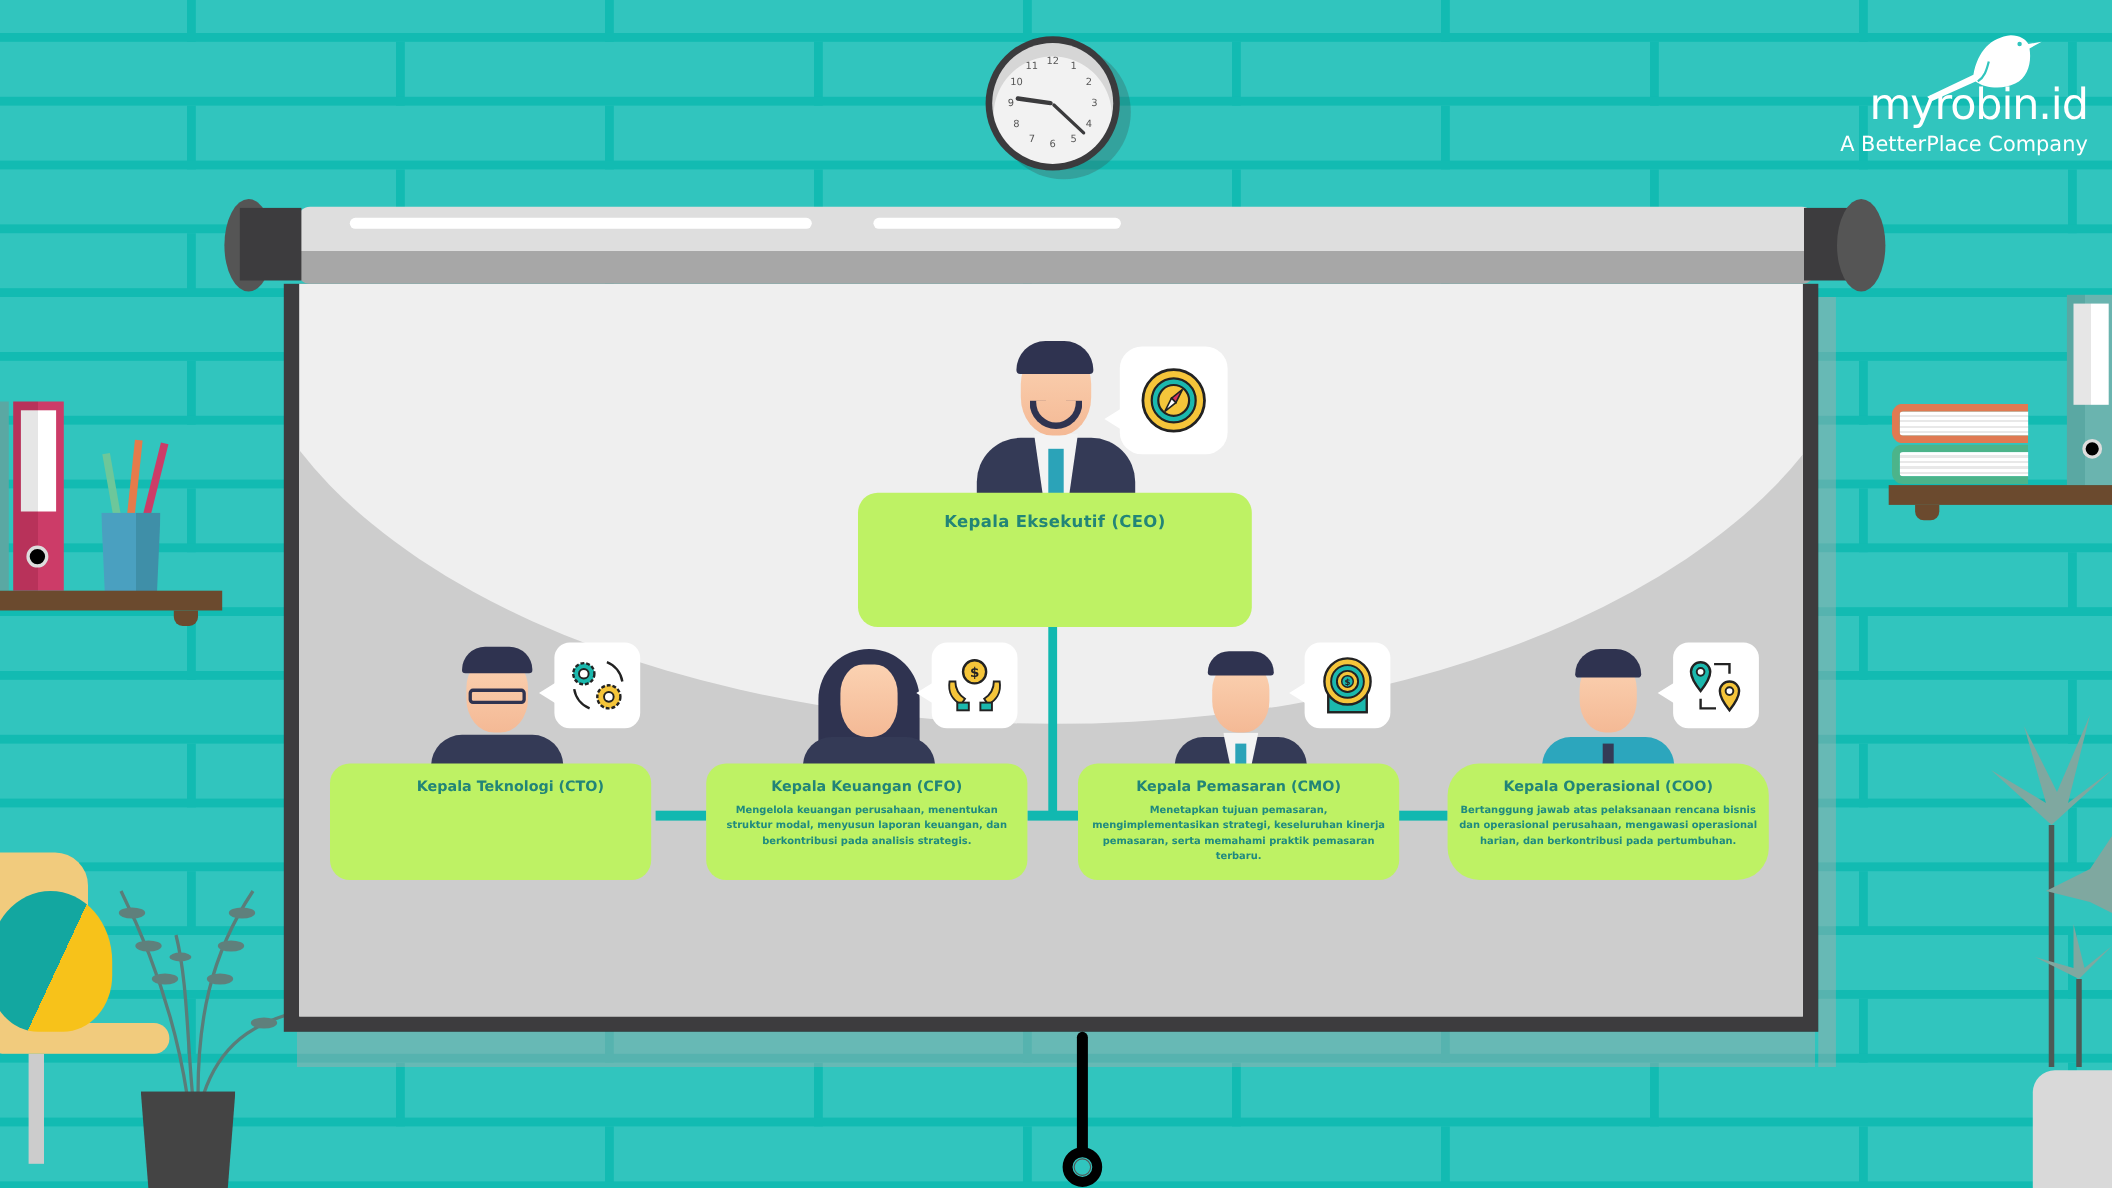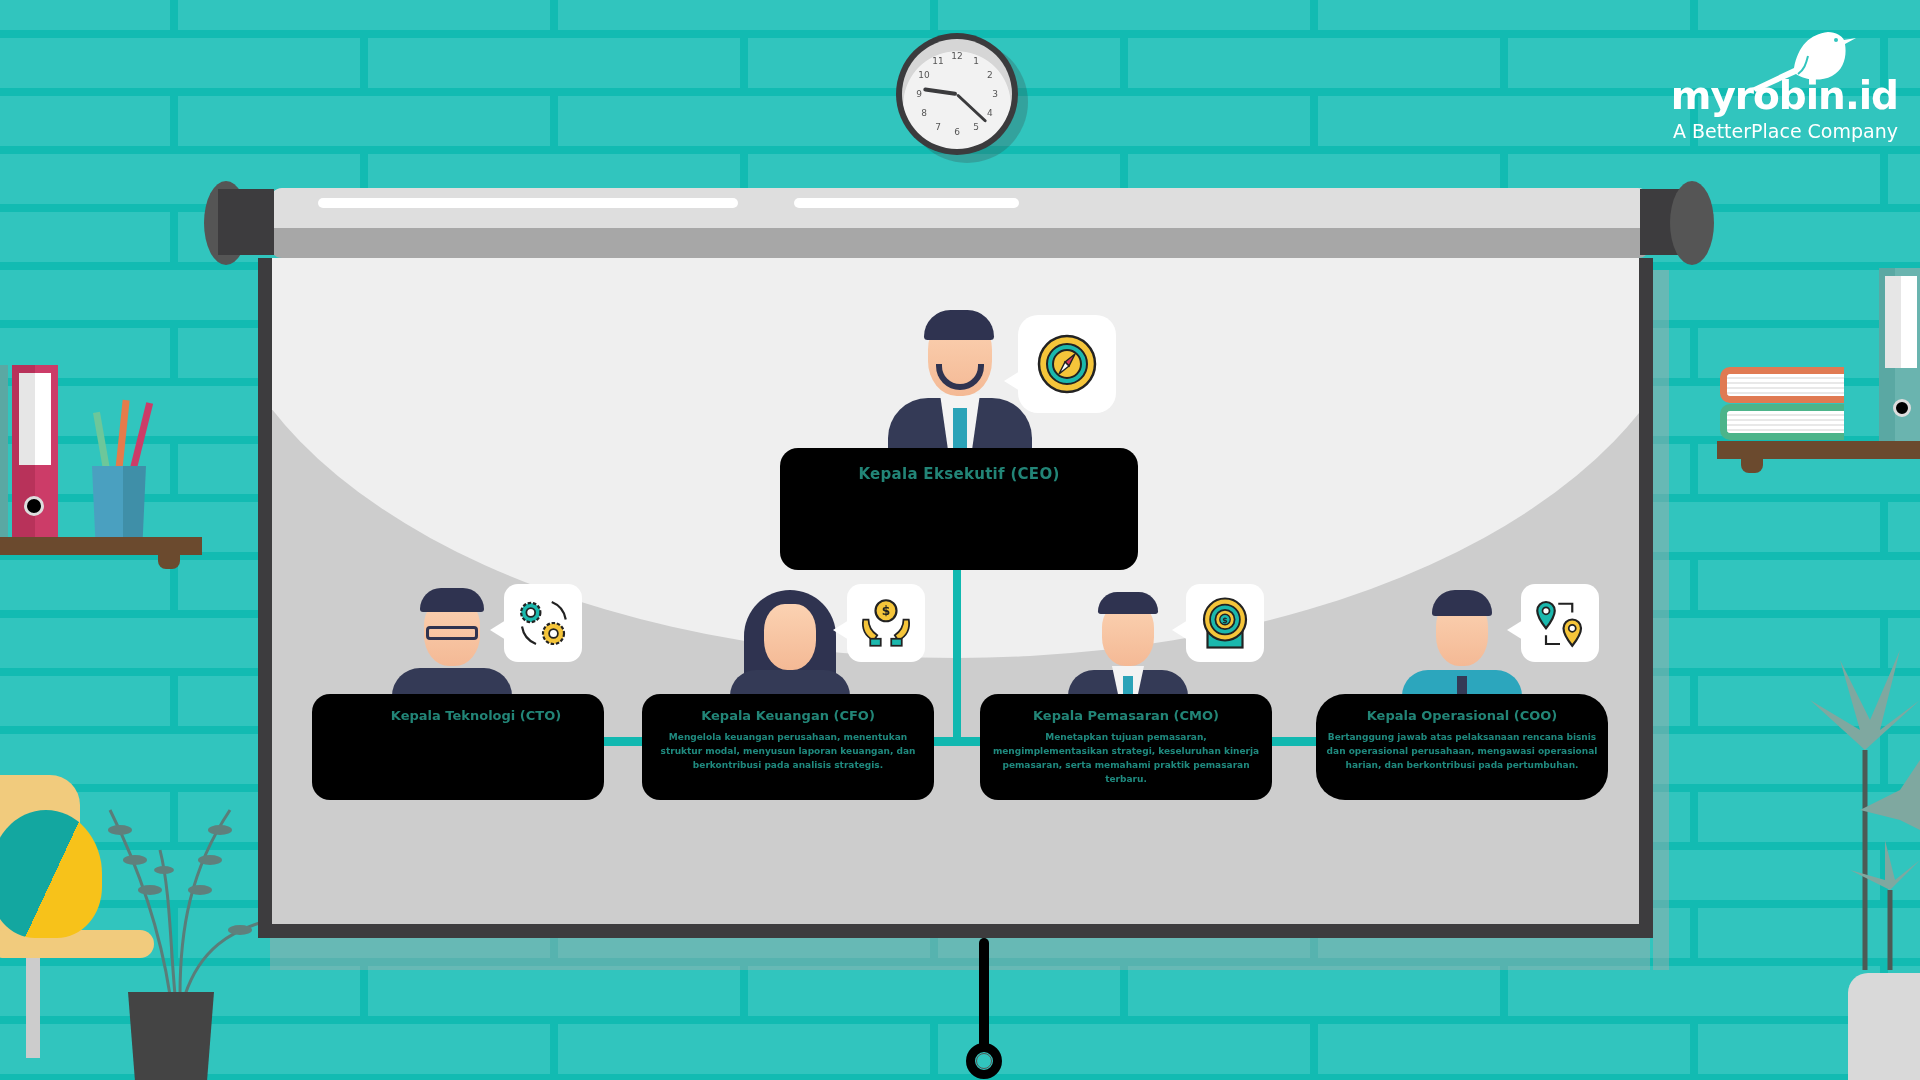--- a/index.html
+++ b/index.html
@@ -57,33 +57,33 @@
   .person .suit { position: absolute; background: #343a56; border-radius: 40px 40px 0 0; }
   .person .shirt { position: absolute; background: #f3f3f3; }
   .person .tie { position: absolute; background: #2ba3b8; }
   .bubble { position: absolute; width: 98px; height: 98px; background: #fff; border-radius: 20px; z-index: 7; }
   .bubble::before { content: ""; position: absolute; left: -14px; bottom: 22px; border-style: solid;
     border-width: 10px 16px 10px 0; border-color: transparent #fff transparent transparent; }
   .bubble svg { position: absolute; left: 17px; top: 17px; width: 64px; height: 64px; }
   .bubble.sm { width: 78px; height: 78px; border-radius: 14px; }
   .bubble.sm svg { left: 11px; top: 11px; width: 56px; height: 56px; }
 
-  .role-card { position: absolute; background: #000000; border-radius: 18px; z-index: 7; text-align: center; color: #1f8a7f; }
+  .role-card { position: absolute; background: #bef264; border-radius: 18px; z-index: 7; text-align: center; color: #1f8a7f; }
   .role-title { font-family: "DejaVu Sans", sans-serif; font-weight: bold; color: #228577; }
   .role-desc { font-family: "DejaVu Sans", sans-serif; font-weight: bold; color: #1f8a7f; }
   .ceo-card { left: 780px; top: 448px; width: 358px; height: 122px; padding-top: 17px; }
   .ceo-card .role-title { font-size: 15px; letter-spacing: 0.3px; }
   .ceo-card .role-desc { font-size: 11.2px; line-height: 16px; margin: 8px 22px 0; }
   .sub-card { top: 694px; width: 292px; height: 106px; padding-top: 14px; }
   .sub-card .role-title { font-size: 13px; }
   .sub-card .role-desc { font-size: 9px; line-height: 14px; margin: 7px 10px 0; }
 
   
   .logo { right: 22px; top: 26px; width: 230px; text-align: right; z-index: 3; color: #fff; }
-  .logo-word { font-family: "DejaVu Sans", sans-serif; font-weight: bold; font-size: 39px; letter-spacing: -1px; line-height: 44px; margin-top: 48px; }
+  .logo-word { font-family: "DejaVu Sans", sans-serif; font-weight: normal; font-size: 39px; letter-spacing: -1px; line-height: 44px; margin-top: 48px; }
   .logo-tag { font-family: "DejaVu Sans", sans-serif; font-size: 19px; line-height: 22px; margin-top: 2px; }
   .logo svg { position: absolute; right: 40px; top: 0; }
 
   
   .shelf { position: absolute; background: #6b4a2e; z-index: 2; }
   .shelf-peg { position: absolute; background: #6b4a2e; border-radius: 0 0 8px 8px; z-index: 2; }
   .binder { position: absolute; z-index: 2; }
 </style>
 </head>
 <body style="background-image: none;">
@@ -390,21 +390,21 @@
 <div class="bubble sm" style="left:504px;top:584px;">
   <svg viewBox="0 0 64 64">
     <circle cx="18" cy="20" r="11" fill="#1bb8ad" stroke="#222" stroke-width="2.5" stroke-dasharray="4 2"></circle>
     <circle cx="18" cy="20" r="5" fill="#fff" stroke="#222" stroke-width="2"></circle>
     <circle cx="44" cy="44" r="12" fill="#f5c53a" stroke="#222" stroke-width="2.5" stroke-dasharray="4 2"></circle>
     <circle cx="44" cy="44" r="5" fill="#fff" stroke="#222" stroke-width="2"></circle>
     <path d="M42 8 A26 26 0 0 1 58 28" stroke="#222" stroke-width="2.5" fill="none"></path>
     <path d="M8 36 A26 26 0 0 0 24 56" stroke="#222" stroke-width="2.5" fill="none"></path>
   </svg>
 </div>
-<div class="role-card sub-card" style="left:312px;padding-left:36px;">
+<div class="role-card sub-card" style="left:300px;padding-left:36px;">
   <div class="role-title">Kepala Teknologi (CTO)</div>
 </div>
 
 <div class="person" style="left:730px;top:590px;width:120px;height:106px;">
   <div class="hair" style="left:14px;top:0;width:92px;height:106px;border-radius:46px 46px 0 0;"></div>
   <div class="suit" style="left:0;top:80px;width:120px;height:26px;"></div>
   <div class="face" style="left:34px;top:14px;width:52px;height:66px;"></div>
 </div>
 <div class="bubble sm" style="left:847px;top:584px;">
   <svg viewBox="0 0 64 64">

